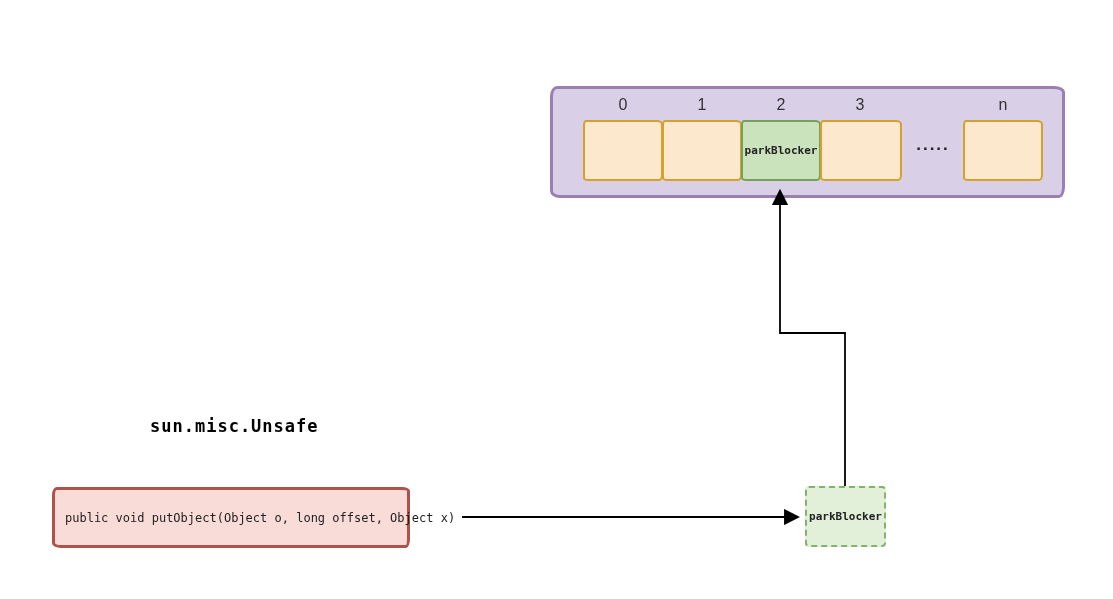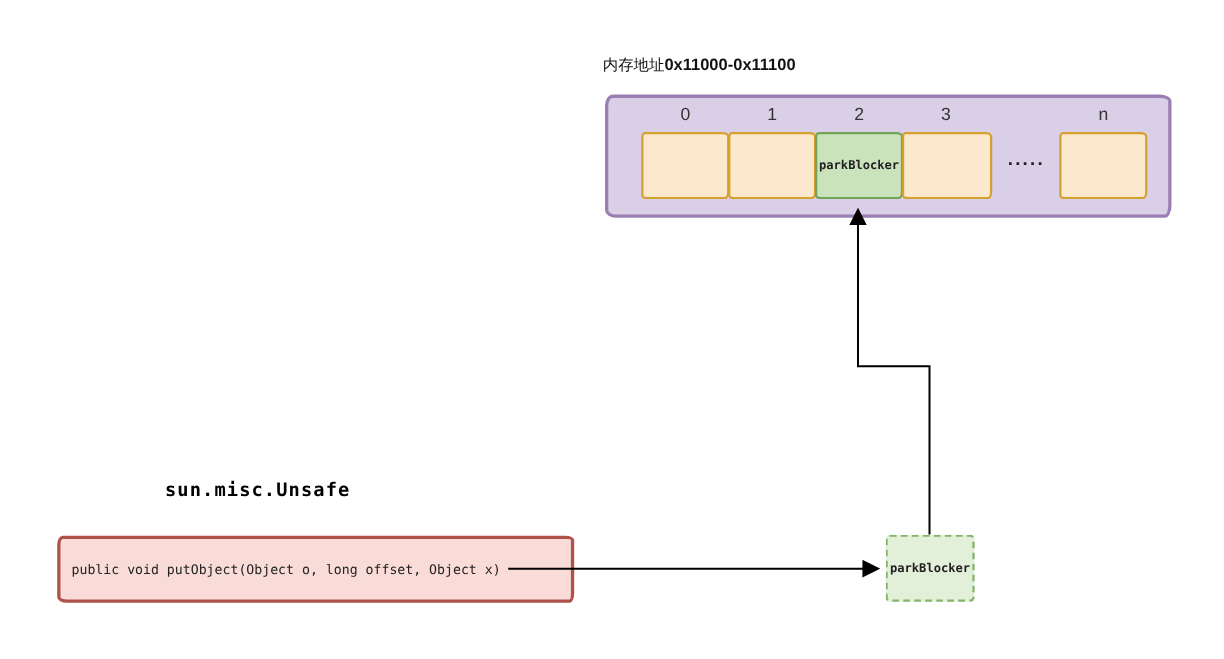--- a/index.html
+++ b/index.html
@@ -35,26 +35,26 @@
   .dots{
     position:absolute;left:345px;top:46px;width:70px;text-align:center;
     font-size:17px;font-weight:bold;letter-spacing:2px;color:#222;
   }
 
   
   #arrows{left:0;top:0;width:1113px;height:599px;pointer-events:none;}
 
   
   .unsafe-title{
-    left:150px;top:436px;
+    left:150px;top:416px;
     font-family:"DejaVu Sans Mono","Liberation Mono",monospace;
     font-size:17px;font-weight:bold;letter-spacing:1px;color:#000;white-space:nowrap;
   }
   .method-box{
-    left:52px;top:487px;width:470px;height:61px;box-sizing:border-box;
+    left:52px;top:487px;width:358px;height:61px;box-sizing:border-box;
     background:var(--method-box-fill);border:3px solid var(--method-box-border);
     border-radius:5px 8px 4px 9px / 8px 4px 9px 5px;
     display:flex;align-items:center;padding-left:10px;
   }
   .method-sig{
     font-family:"DejaVu Sans Mono","Liberation Mono",monospace;
     font-size:12px;color:#222;white-space:nowrap;
   }
   .annotation{left:470px;top:462px;font-size:14px;color:#111;white-space:nowrap;}
   .annotation .hl{color:var(--annotation-highlight);font-weight:bold;font-size:15px;}
@@ -62,23 +62,20 @@
     left:805px;top:486px;width:81px;height:61px;box-sizing:border-box;
     background:var(--dashed-box-fill);border:2px dashed var(--dashed-box-border);
     border-radius:4px;display:flex;align-items:center;justify-content:center;
   }
 </style>
 </head>
 <body>
 
 <div id="canvas">
 
-  <div class="abs mem-title">
-    <span>内存地址</span><b>0x11000-0x11100</b>
-  </div>
 
   <div class="abs mem-container">
     <div class="idx" style="left:30px">0</div>
     <div class="idx" style="left:109px">1</div>
     <div class="idx" style="left:188px">2</div>
     <div class="idx" style="left:267px">3</div>
     <div class="idx" style="left:410px">n</div>
 
     <div class="cell" style="left:30px"></div>
     <div class="cell" style="left:109px"></div>

